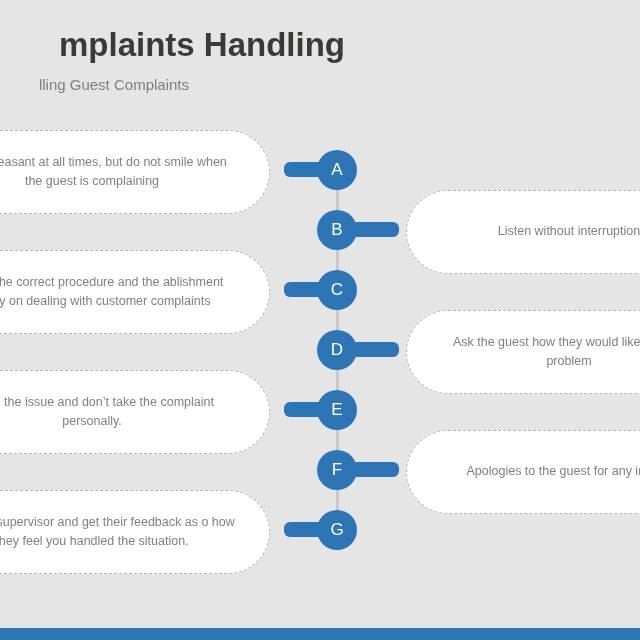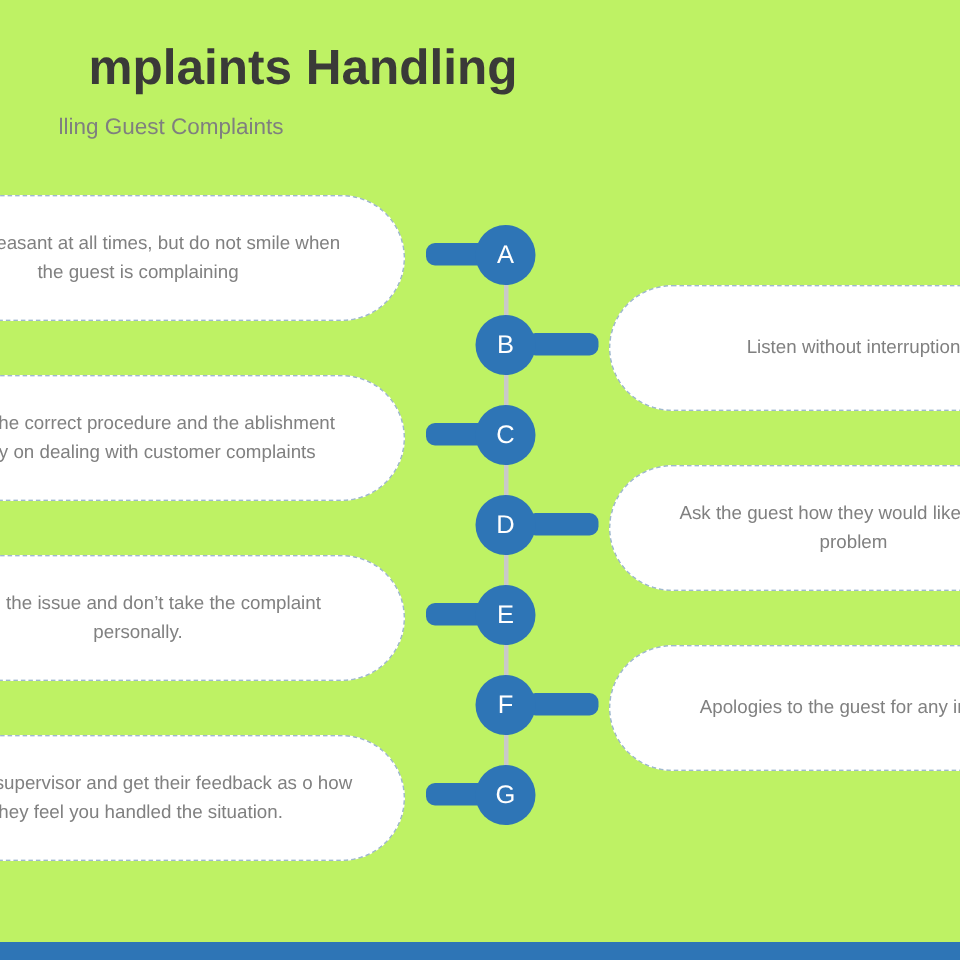--- a/index.html
+++ b/index.html
@@ -10,21 +10,21 @@
   body {
     width: 640px;
     height: 640px;
     font-family: "Liberation Sans", sans-serif;
     overflow: hidden;
   }
   #slide {
     position: relative;
     width: 640px;
     height: 640px;
-    background: #bef264;
+    background: #e5e5e5;
     overflow: hidden;
   }
 
   
   #title {
     position: absolute;
     left: -135px;
     top: 26px;
     width: 480px;
     text-align: right;

